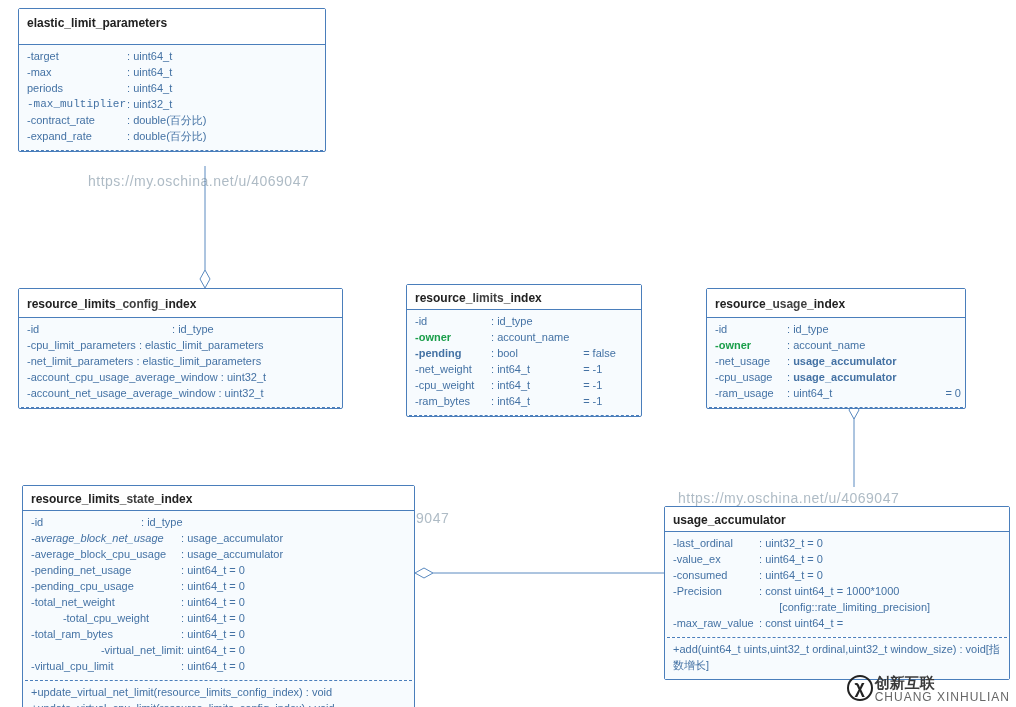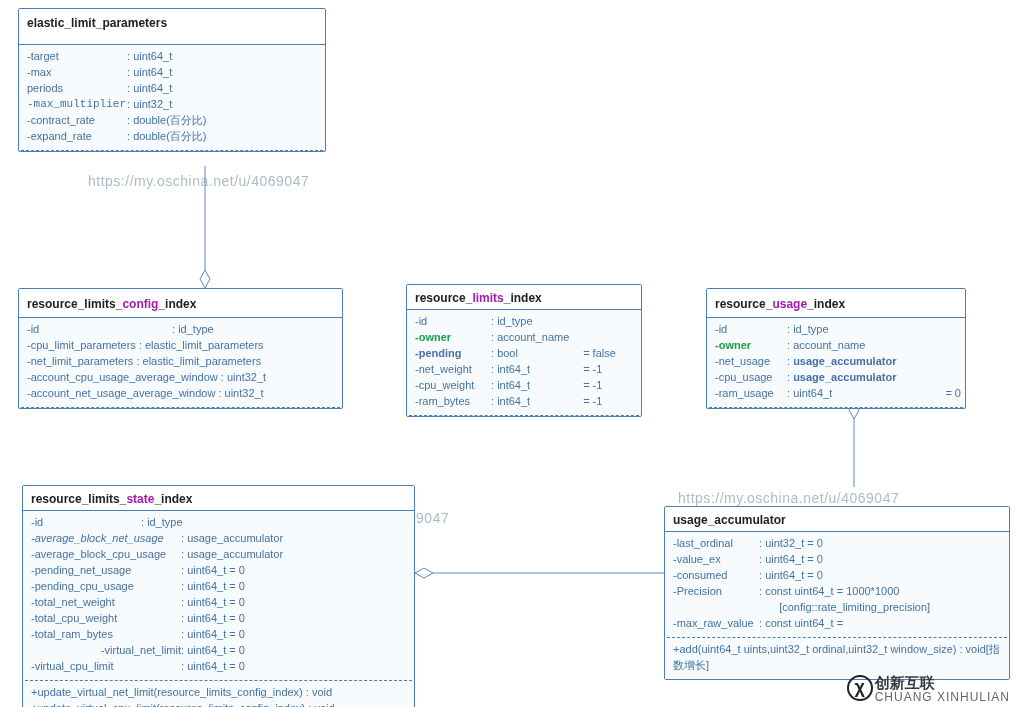--- a/index.html
+++ b/index.html
@@ -18,21 +18,21 @@
     background: #fff;
     border-radius: 2px;
   }
   .uml-title {
     font-weight: bold;
     color: #222;
     font-size: 12px;
     padding: 5px 8px 3px 8px;
     background: #fff;
   }
-  .uml-title .hl-green { color: #a21caf; font-weight: bold; }
+  .uml-title .hl-green { color: #404040; font-weight: bold; }
   .uml-sep {
     border-top: 1px solid #4a7ebb;
     height: 0;
     margin: 0px 0;
   }
   .uml-sep-dashed {
     border-top: 1px dashed #4a7ebb;
     height: 0;
     margin: 0px 2px 0px 2px;
   }
@@ -288,21 +288,21 @@
         <span class="name" style="width: 150px;">-pending_cpu_usage</span>
         <span class="colon">: </span>
         <span class="type">uint64_t = 0</span>
       </div>
       <div class="uml-row">
         <span class="name" style="width: 150px;">-total_net_weight</span>
         <span class="colon">: </span>
         <span class="type">uint64_t = 0</span>
       </div>
       <div class="uml-row">
-        <span class="name" style="width: 150px;">-total_cpu_weight</span>
+        <span class="name" style="width: 150px; text-align: center;">-total_cpu_weight</span>
         <span class="colon">: </span>
         <span class="type">uint64_t = 0</span>
       </div>
       <div class="uml-row">
         <span class="name" style="width: 150px;">-total_ram_bytes</span>
         <span class="colon">: </span>
         <span class="type">uint64_t = 0</span>
       </div>
       <div class="uml-row">
         <span class="name" style="width: 150px; text-align: right;">-virtual_net_limit</span>

